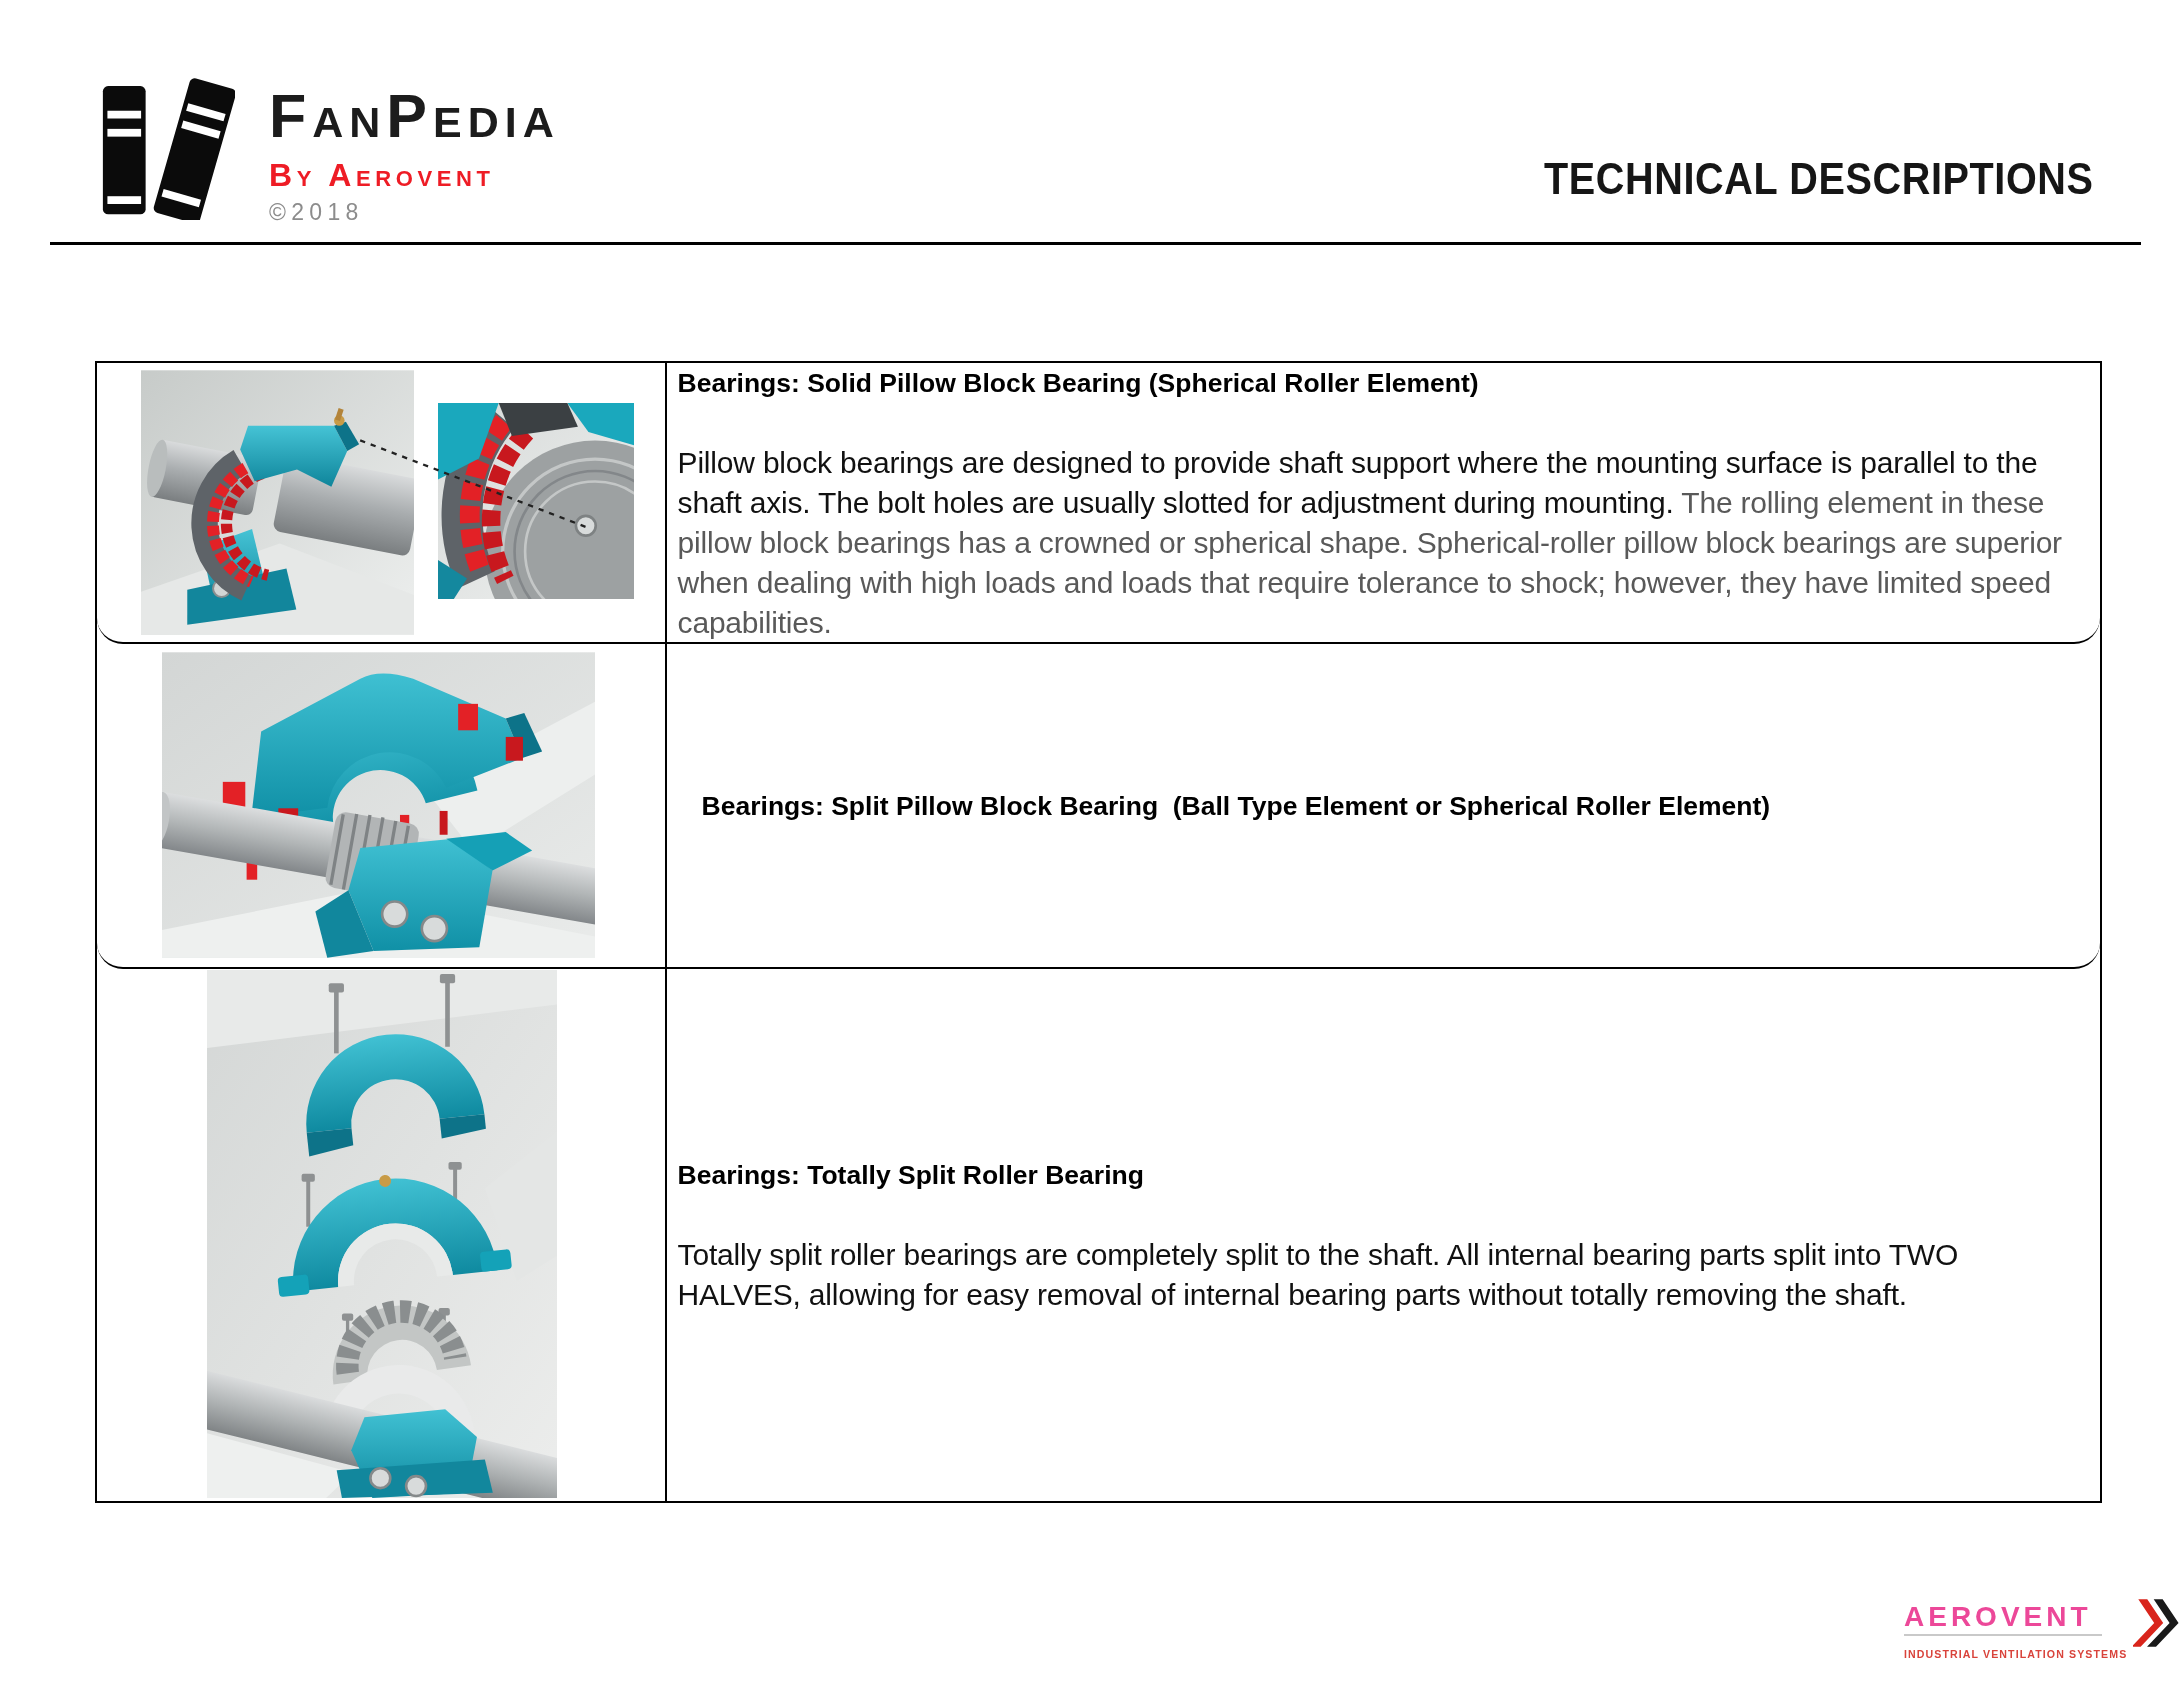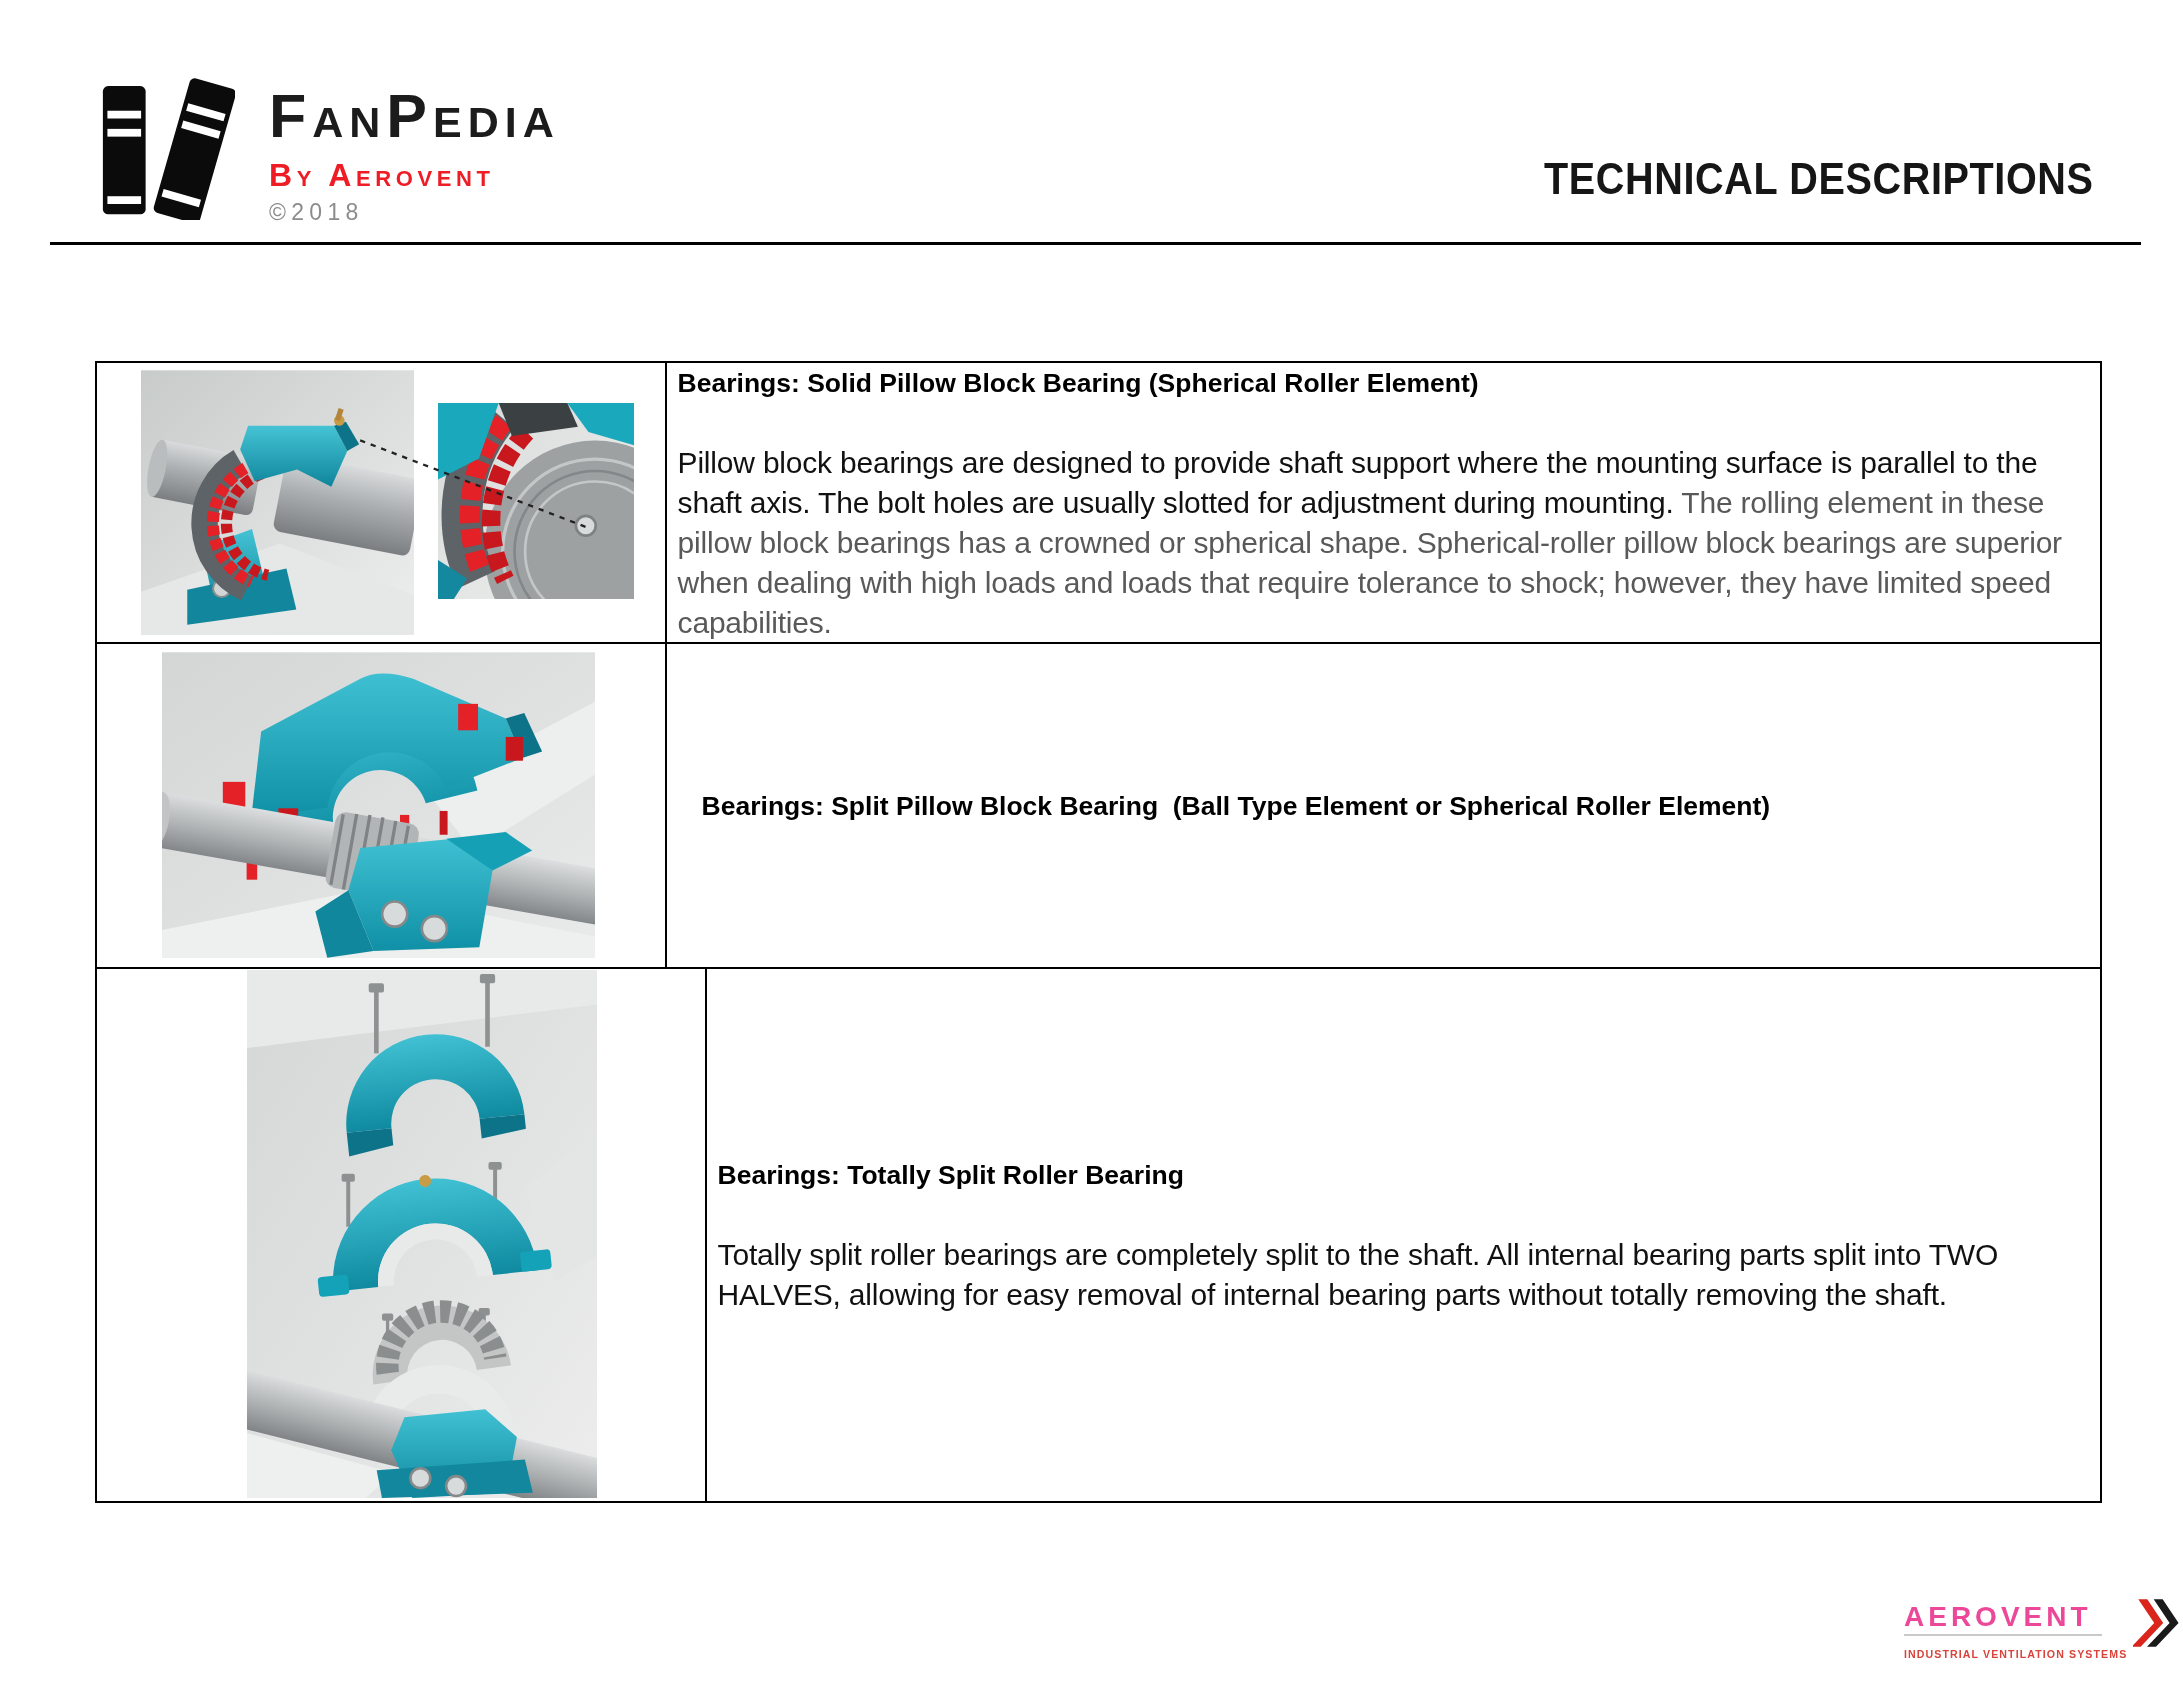--- a/index.html
+++ b/index.html
@@ -30,24 +30,24 @@
 
   .page-title{position:absolute;right:89px;top:153px;font-size:45px;font-weight:bold;
               color:#161616;letter-spacing:0.7px;white-space:nowrap;
               transform:scaleX(0.88);transform-origin:right center;}
 
   .header-rule{position:absolute;left:50px;top:242px;width:2091px;height:3.3px;background:var(--rule);}
 
   
   .btable{position:absolute;left:95px;top:361px;width:2007px;height:1142px;
           border:2px solid var(--rule);display:flex;flex-direction:column;}
-  .brow{display:flex;width:100%;}
+  .brow{display:flex;width:100%;border-radius:26px;}
   .brow.r1{height:281px;border-bottom:2px solid var(--rule);}
   .brow.r2{height:325px;border-bottom:2px solid var(--rule);gap:24px;}
-  .brow.r3{flex:1;padding-left:40px;}
+  .brow.r3{flex:1;}
   .img-cell{width:570px;flex:0 0 auto;border-right:2px solid var(--rule);position:relative;overflow:hidden;}
   .txt-cell{flex:1;display:flex;flex-direction:column;justify-content:center;
             padding-left:10.6px;padding-right:17px;}
   .row-title{font-weight:bold;font-size:26.5px;line-height:40px;white-space:pre-wrap;color:#000;}
   .row-body{font-size:30px;line-height:40px;white-space:pre-wrap;letter-spacing:-0.2px;margin-top:40px;}
   .t-black{color:#111;}
   .t-gray{color:var(--gray-text);}
 
   .photo{position:absolute;display:block;}
   .callout{position:absolute;left:0;top:0;width:100%;height:100%;pointer-events:none;}

